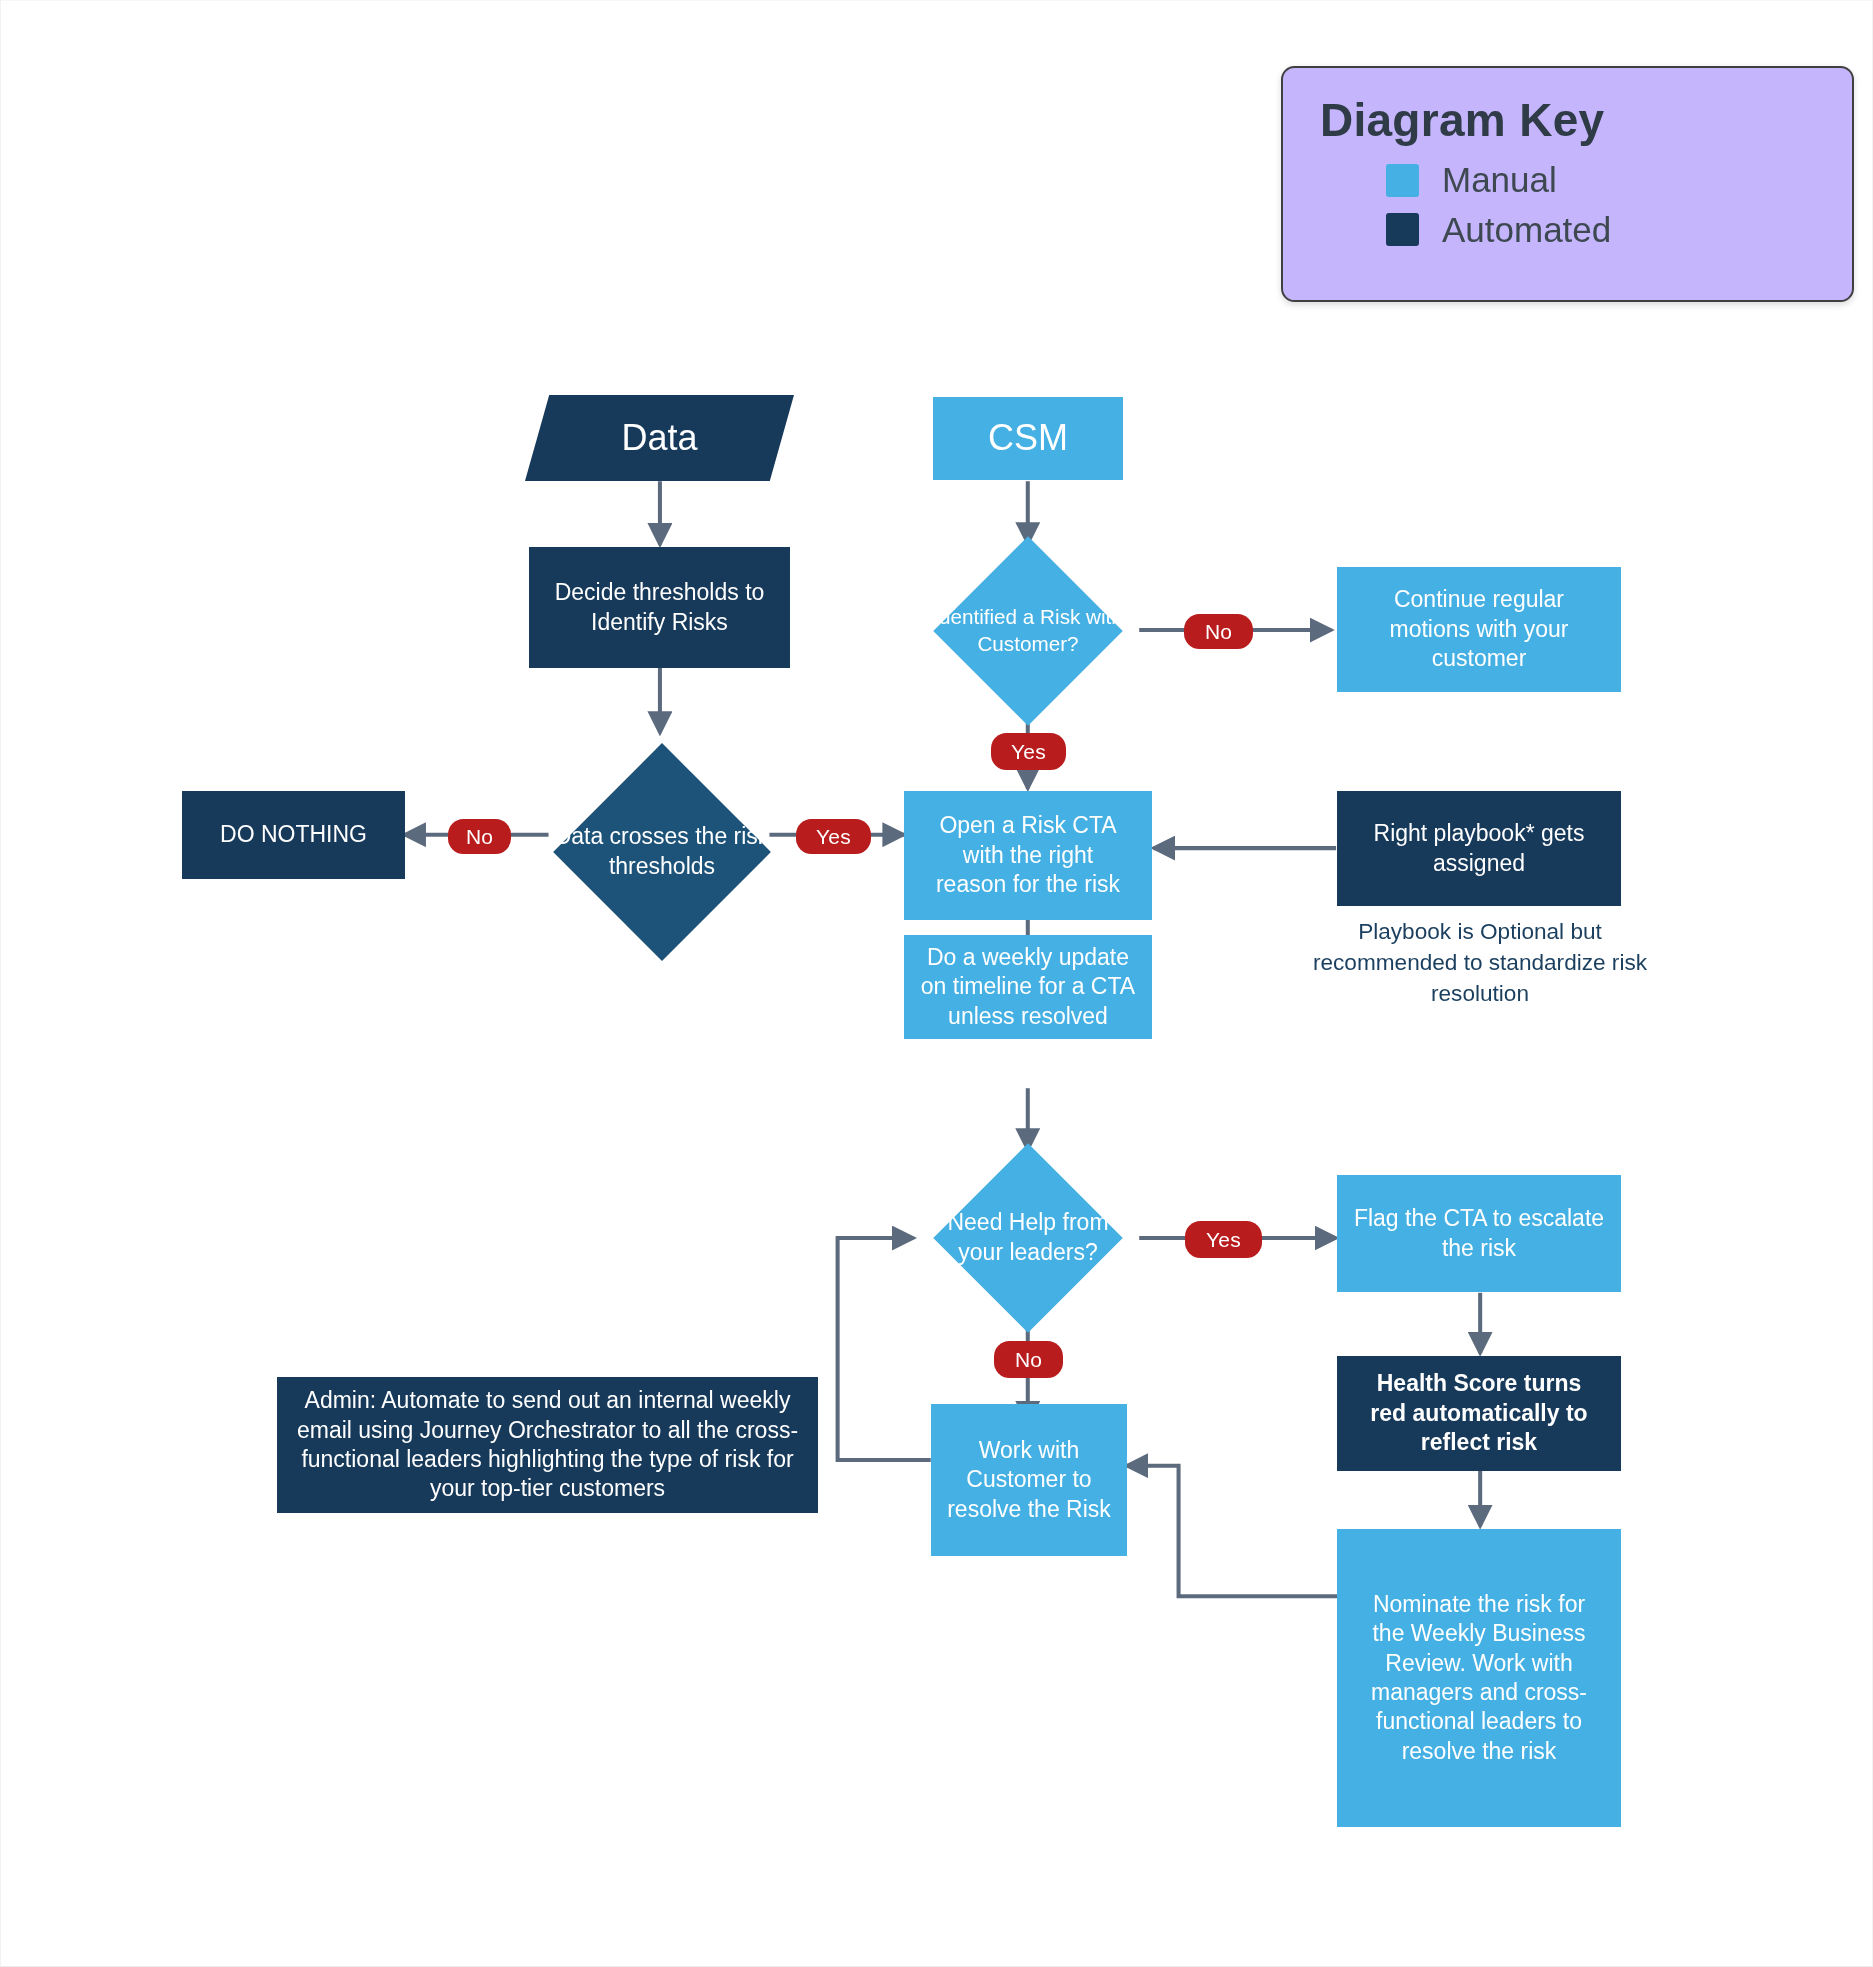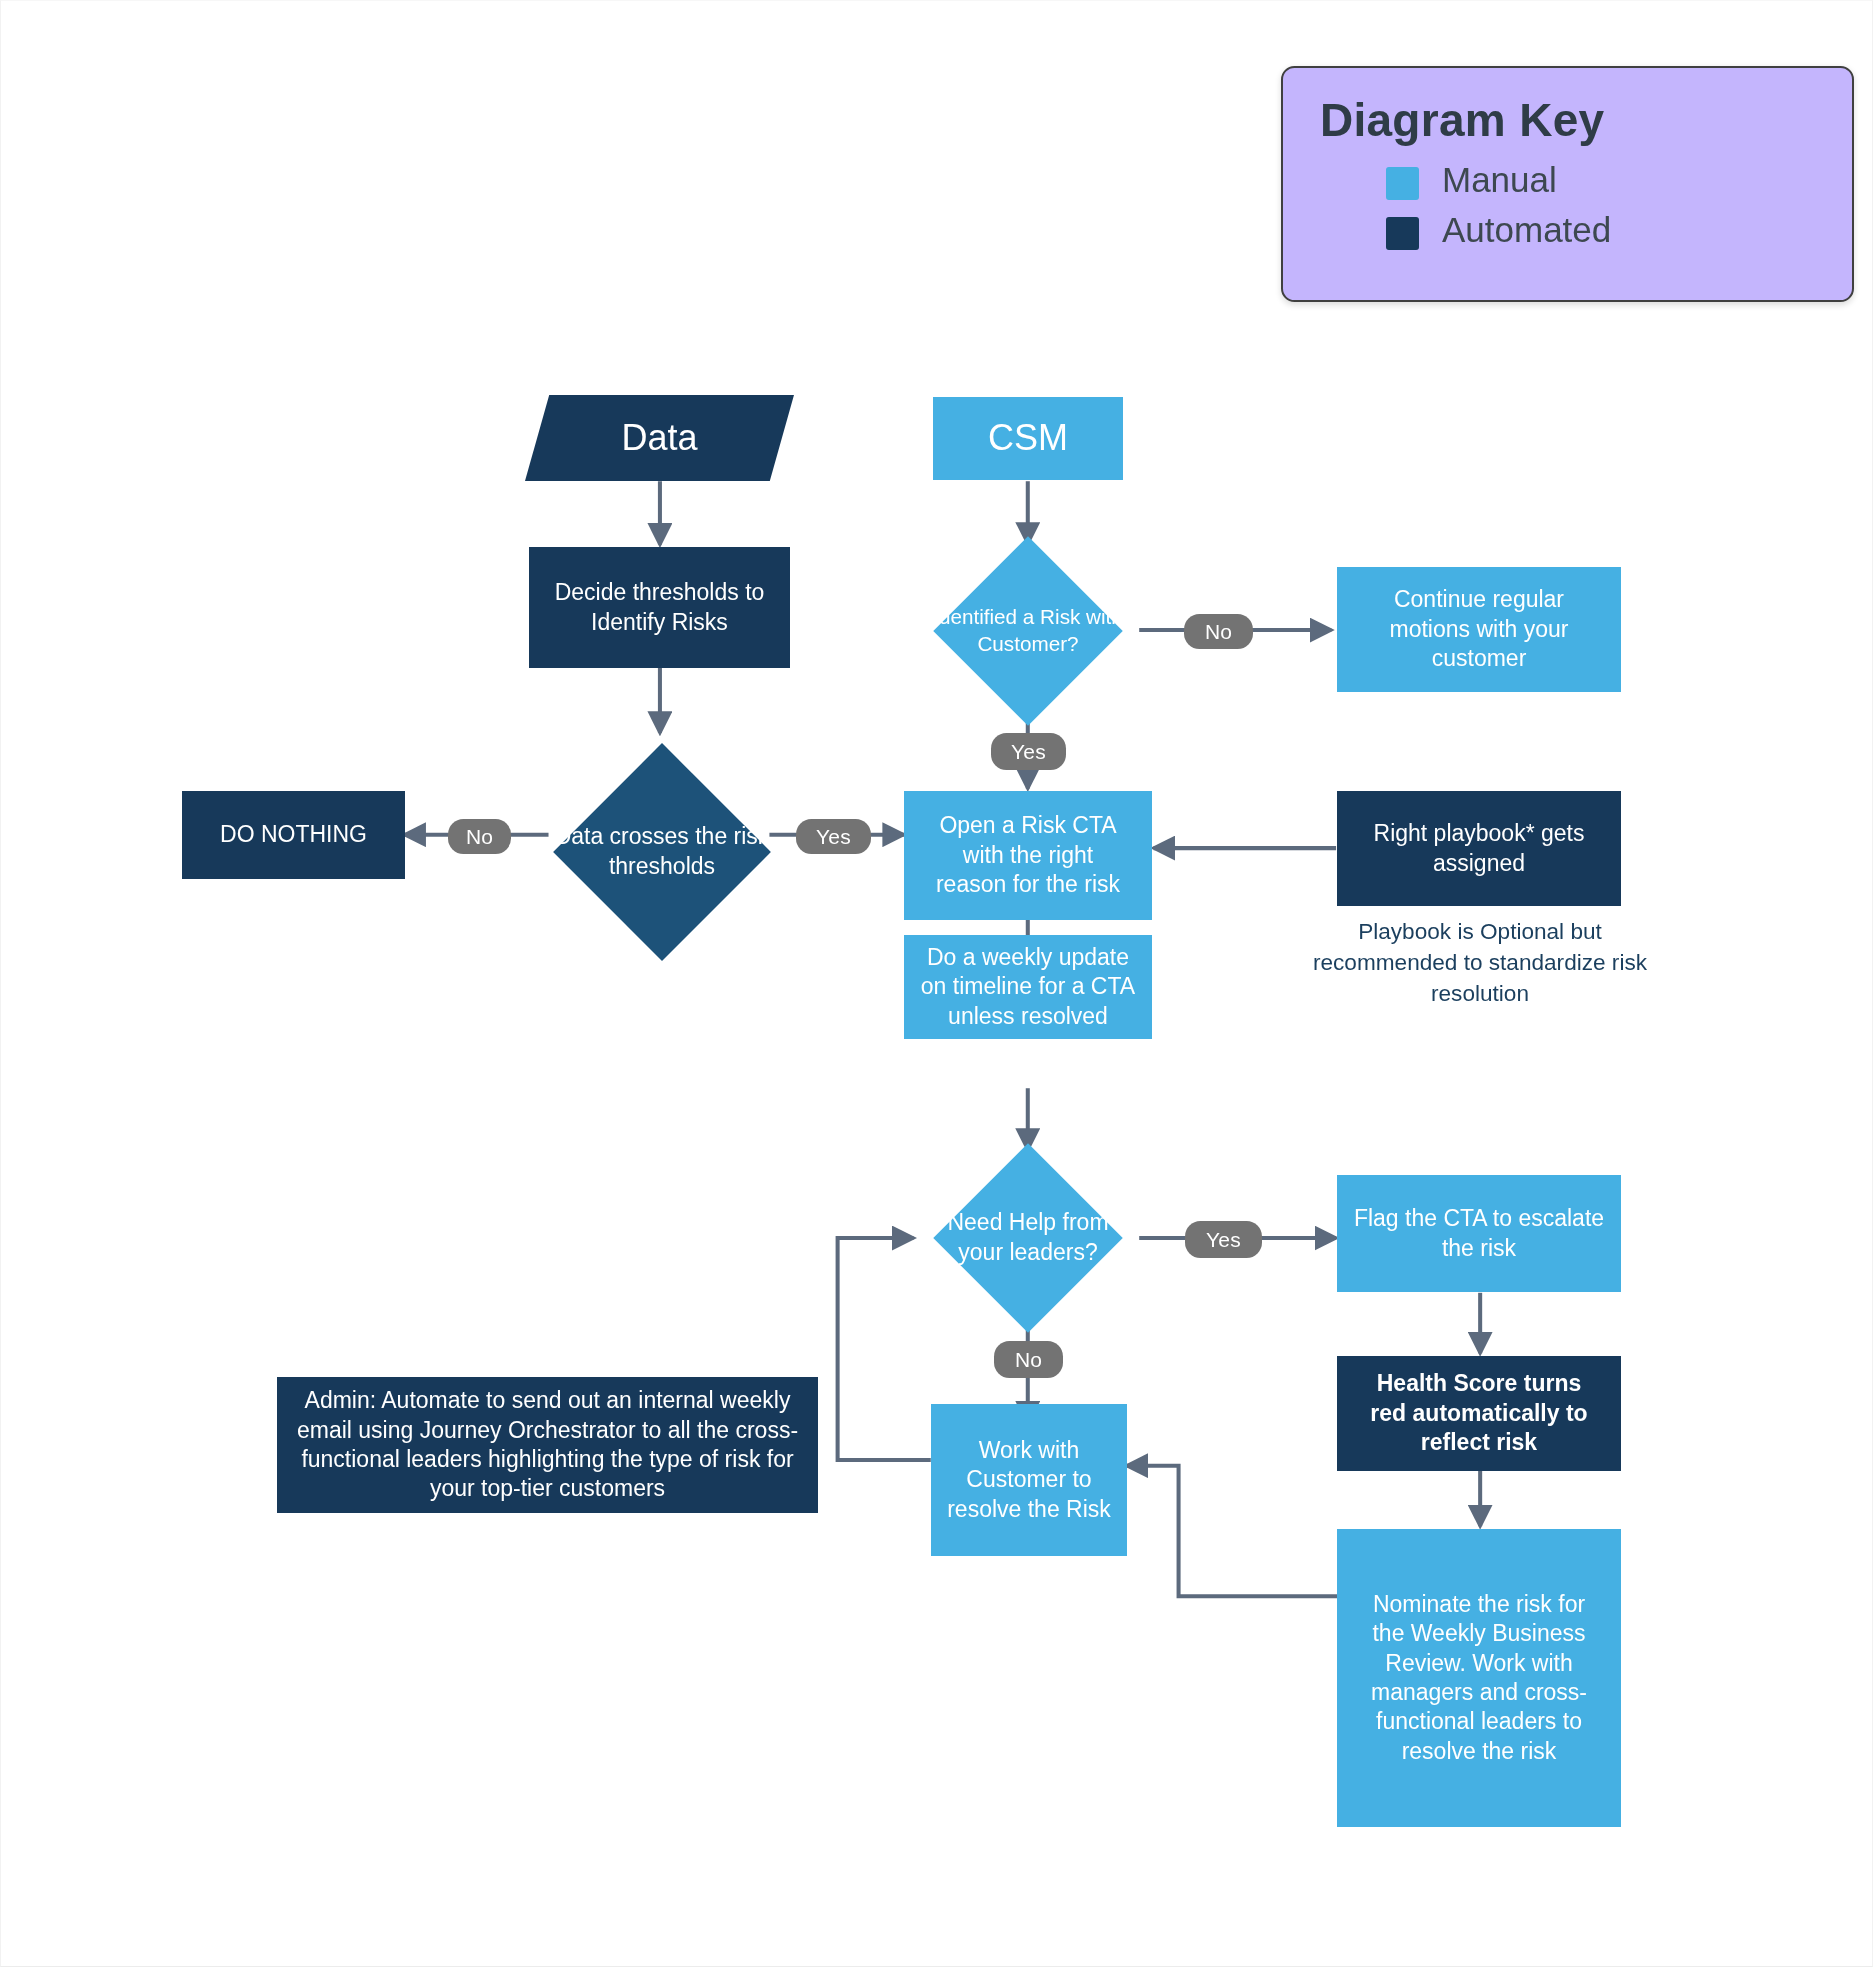--- a/index.html
+++ b/index.html
@@ -54,21 +54,21 @@
     position:absolute;
     background:#17395a;
     -webkit-clip-path:polygon(9% 0,100% 0,91% 100%,0 100%);
     clip-path:polygon(9% 0,100% 0,91% 100%,0 100%);
     display:flex;align-items:center;justify-content:center;
     color:#fff;
   }
 
   .pill{
     position:absolute;
-    background:#737373;
+    background:#b91c1c;
     color:#ffffff;
     border-radius:15.4px;
     display:flex;align-items:center;justify-content:center;
     font-size:21px;
     box-sizing:border-box;
     letter-spacing:0.2px;
   }
 
   .caption{
     position:absolute;
@@ -89,21 +89,21 @@
     box-sizing:border-box;
     padding:25px 0 0 35px;
   }
   #legend .ltitle{
     color:#2f3c47;
     font-size:46px;
     font-weight:700;
     letter-spacing:0.3px;
     margin:0 0 13.4px 1.9px;
   }
-  .lrow{display:flex;align-items:flex-end;margin:0 0 9.6px 40px;padding-left:28px;}
+  .lrow{display:flex;align-items:center;margin:0 0 9.6px 40px;padding-left:28px;}
   .lswatch{width:33px;height:33px;border-radius:2.9px;margin-right:23px;flex:0 0 auto;}
   .lrow .ltext{color:#3d4850;font-size:35px;}
   .t21{font-size:20.7px;}
   .t24{font-size:23px;}
   .t37{font-size:36px;}
 </style>
 </head>
 <body>
 
 <div id="canvas">

